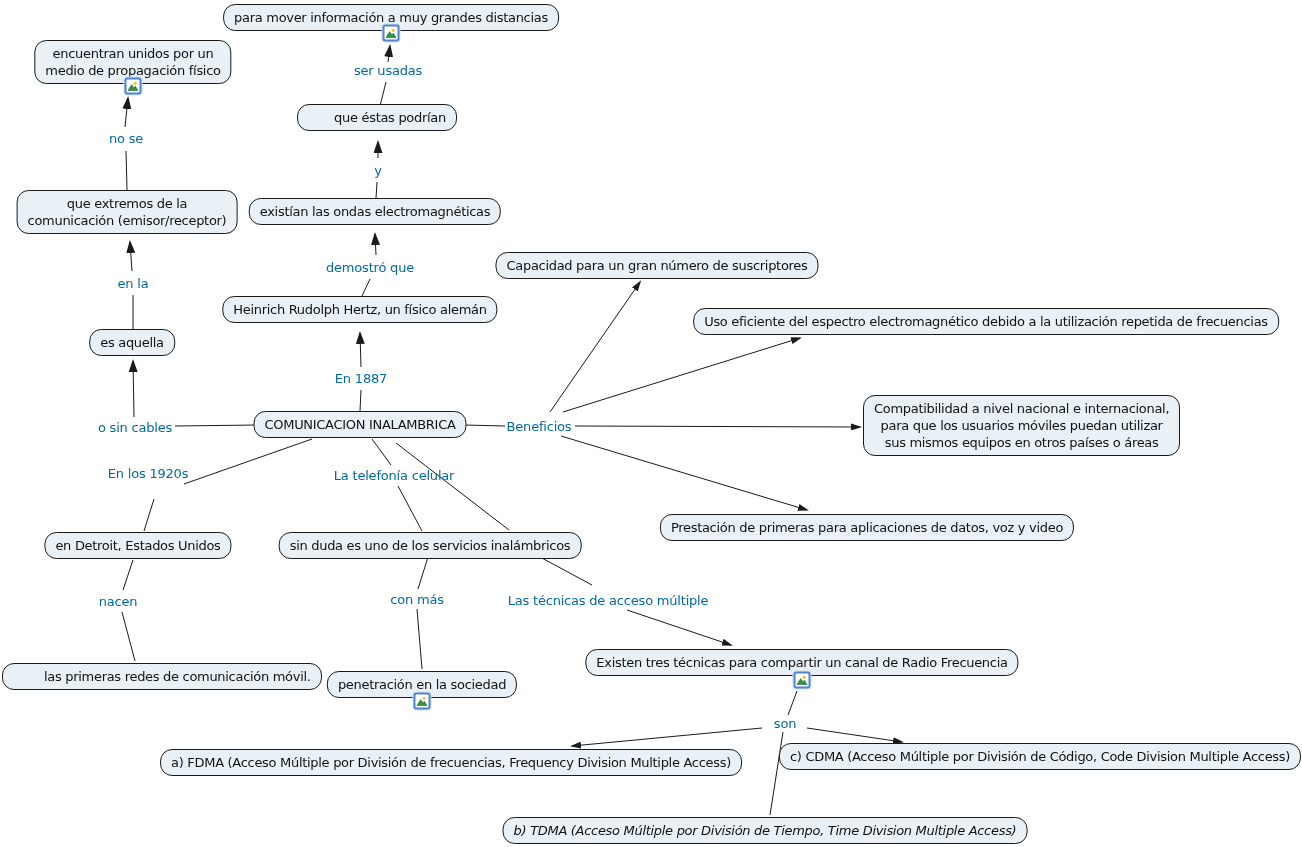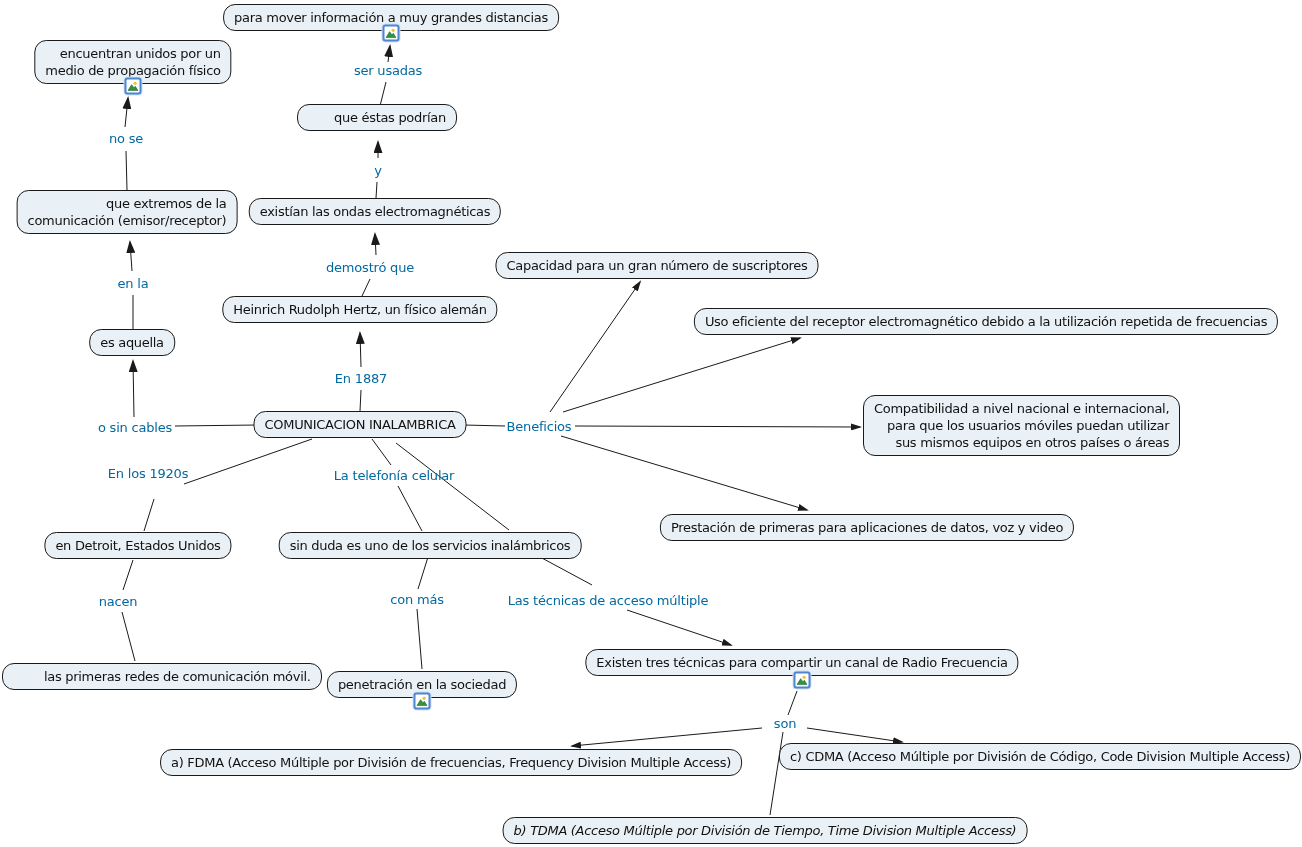--- a/index.html
+++ b/index.html
@@ -15,21 +15,21 @@
     position:absolute;
     transform:translateX(-50%);
     background:#eaf1f6;
     border:1px solid #1a1a1a;
     border-radius:12px;
     padding:4px 10px;
     font-size:13px;
     letter-spacing:-0.3px;
     line-height:17px;
     color:#111;
-    text-align:right;
+    text-align:center;
     white-space:pre-line;
     width:max-content;
     max-width:680px;
     box-sizing:border-box;
   }
   .node.anchor-left{transform:none;}
   .label{
     position:absolute;
     transform:translate(-50%,-50%);
     font-size:13px;
@@ -108,21 +108,21 @@
 
 <div class="node" style="left:391px;top:4px;">para mover información a muy grandes distancias</div>
 <div class="node" style="left:133px;top:40px;">encuentran unidos por un
 medio de propagación físico</div>
 <div class="node" style="left:377px;top:104px;padding-left:36px;">que éstas podrían</div>
 <div class="node" style="left:127px;top:190px;">que extremos de la
 comunicación (emisor/receptor)</div>
 <div class="node" style="left:375px;top:198px;">existían las ondas electromagnéticas</div>
 <div class="node" style="left:657px;top:252px;">Capacidad para un gran número de suscriptores</div>
 <div class="node" style="left:360px;top:296px;">Heinrich Rudolph Hertz, un físico alemán</div>
-<div class="node" style="left:986px;top:308px;">Uso eficiente del receptor electromagnético debido a la utilización repetida de frecuencias</div>
+<div class="node" style="left:986px;top:308px;">Uso eficiente del espectro electromagnético debido a la utilización repetida de frecuencias</div>
 <div class="node" style="left:132px;top:329px;">es aquella</div>
 <div class="node" style="left:360px;top:411px;">COMUNICACION INALAMBRICA</div>
 <div class="node anchor-left" style="left:863px;top:395px;">Compatibilidad a nivel nacional e internacional,
 para que los usuarios móviles puedan utilizar
 sus mismos equipos en otros países o áreas</div>
 <div class="node" style="left:867px;top:514px;">Prestación de primeras para aplicaciones de datos, voz y video</div>
 <div class="node" style="left:138px;top:532px;">en Detroit, Estados Unidos</div>
 <div class="node" style="left:430px;top:532px;">sin duda es uno de los servicios inalámbricos</div>
 <div class="node anchor-left" style="left:2px;top:663px;padding-left:41px;">las primeras redes de comunicación móvil.</div>
 <div class="node" style="left:422px;top:671px;">penetración en la sociedad</div>

